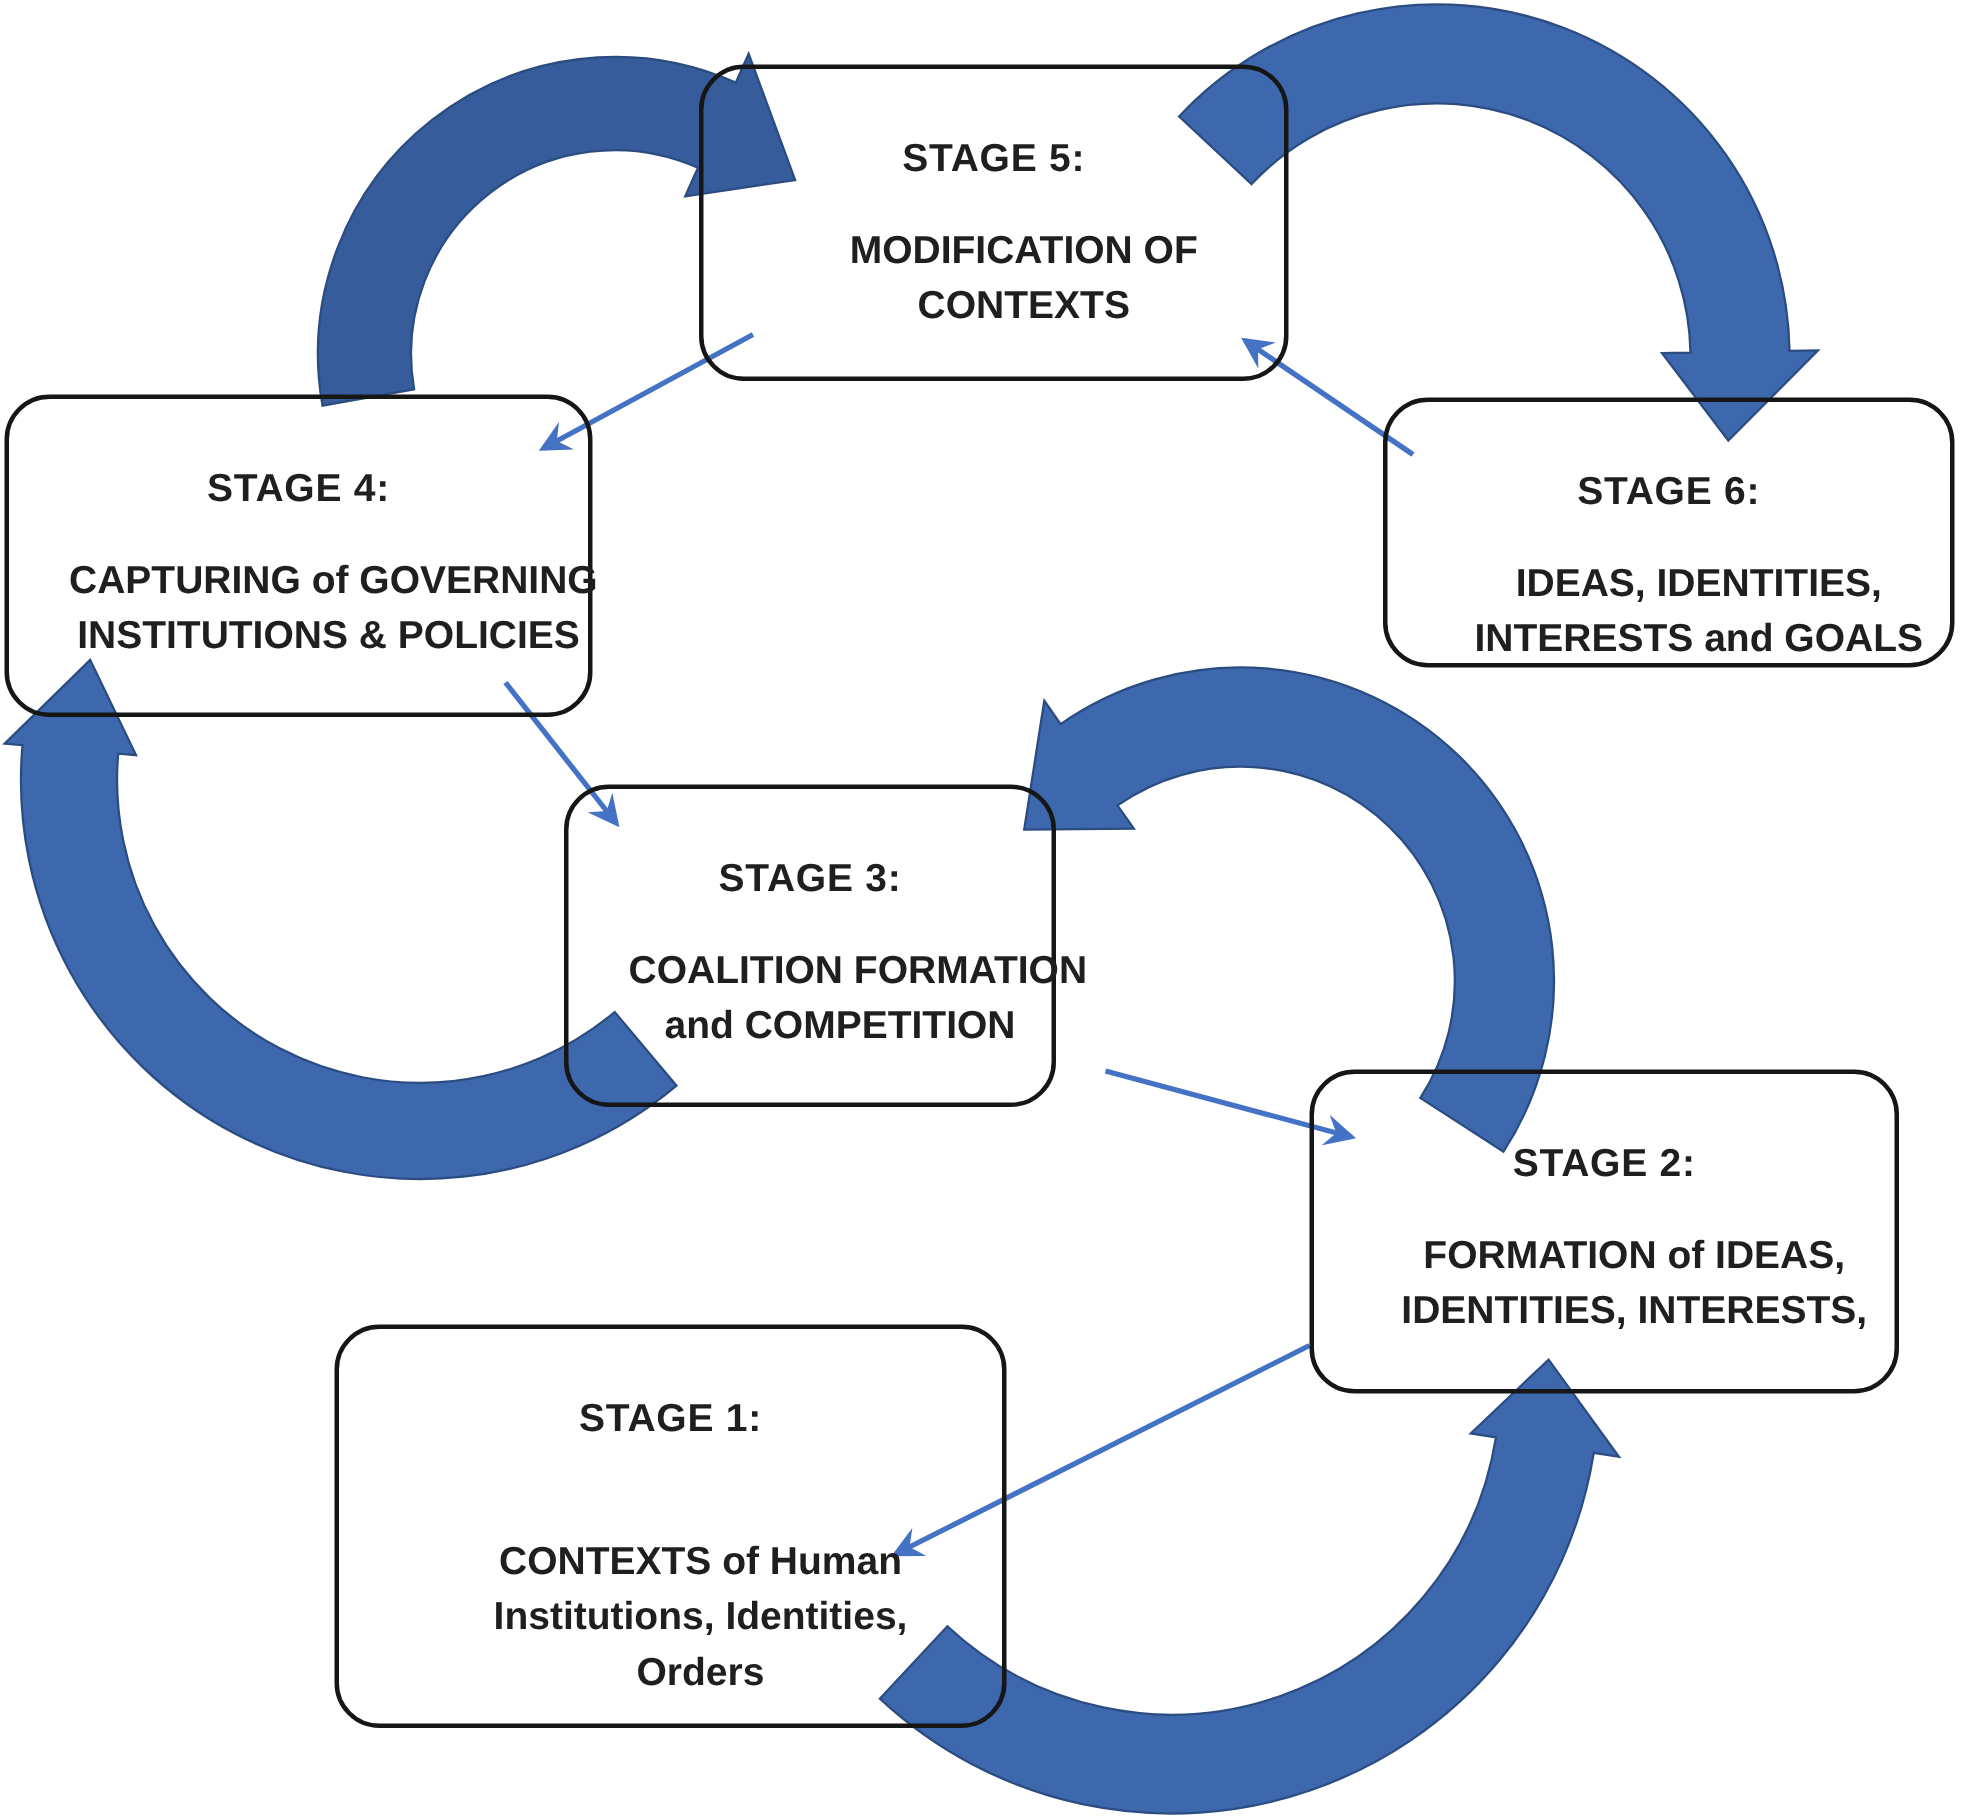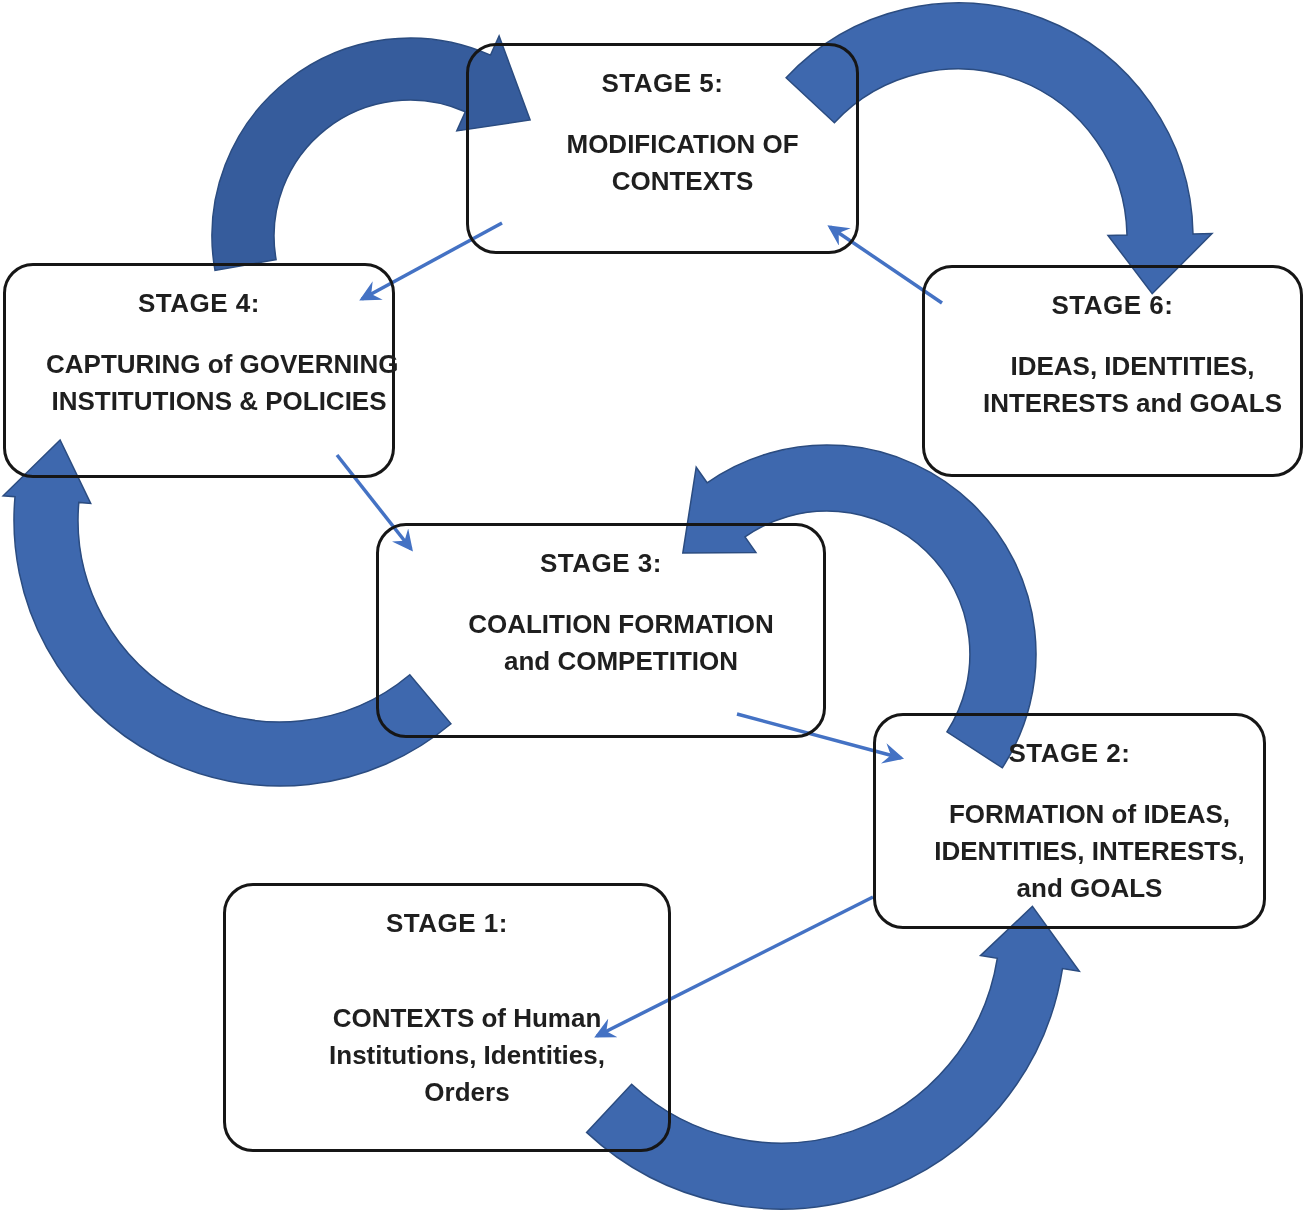--- a/index.html
+++ b/index.html
@@ -18,21 +18,21 @@
     position:absolute;
     z-index:2;
     box-sizing:border-box;
     border:3px solid #161616;
     border-radius:30px;
     background:transparent;
     text-align:center;
     color:#1f1f1f;
   }
   .stage-title{
-    padding-top:20px;
+    padding-top:42px;
     font-size:26px;
     font-weight:700;
     line-height:34px;
     letter-spacing:0.5px;
   }
   .stage-body{
     margin-top:26px;
     font-size:26px;
     font-weight:700;
     line-height:37px;
@@ -72,42 +72,41 @@
   </div>
 
   <div class="stage-box" style="left:3px;top:263px;width:392px;height:215px">
     <div class="stage-title">STAGE 4:</div>
     <div class="stage-body">
       <div class="stage-line">CAPTURING of GOVERNING</div>
       <div class="stage-line">INSTITUTIONS &amp; POLICIES</div>
     </div>
   </div>
 
-  <div class="stage-box" style="left:922px;top:265px;width:381px;height:212px">
+  <div class="stage-box" style="left:922px;top:265px;width:381px;height:180px">
     <div class="stage-title">STAGE 6:</div>
     <div class="stage-body">
       <div class="stage-line">IDEAS, IDENTITIES,</div>
       <div class="stage-line">INTERESTS and GOALS</div>
     </div>
   </div>
 
-  <div class="stage-box" style="left:376px;top:523px;width:450px;height:215px">
+  <div class="stage-box" style="left:376px;top:523px;width:328px;height:215px">
     <div class="stage-title">STAGE 3:</div>
     <div class="stage-body">
       <div class="stage-line">COALITION FORMATION</div>
       <div class="stage-line">and COMPETITION</div>
     </div>
   </div>
 
   <div class="stage-box" style="left:873px;top:713px;width:393px;height:216px">
     <div class="stage-title">STAGE 2:</div>
     <div class="stage-body">
       <div class="stage-line">FORMATION of IDEAS,</div>
       <div class="stage-line">IDENTITIES, INTERESTS,</div>
-      <div class="stage-line">and GOALS</div>
     </div>
   </div>
 
   <div class="stage-box" style="left:223px;top:883px;width:448px;height:269px">
     <div class="stage-title">STAGE 1:</div>
     <div class="stage-body gap-lg">
       <div class="stage-line">CONTEXTS of Human</div>
       <div class="stage-line">Institutions, Identities,</div>
       <div class="stage-line">Orders</div>
     </div>

